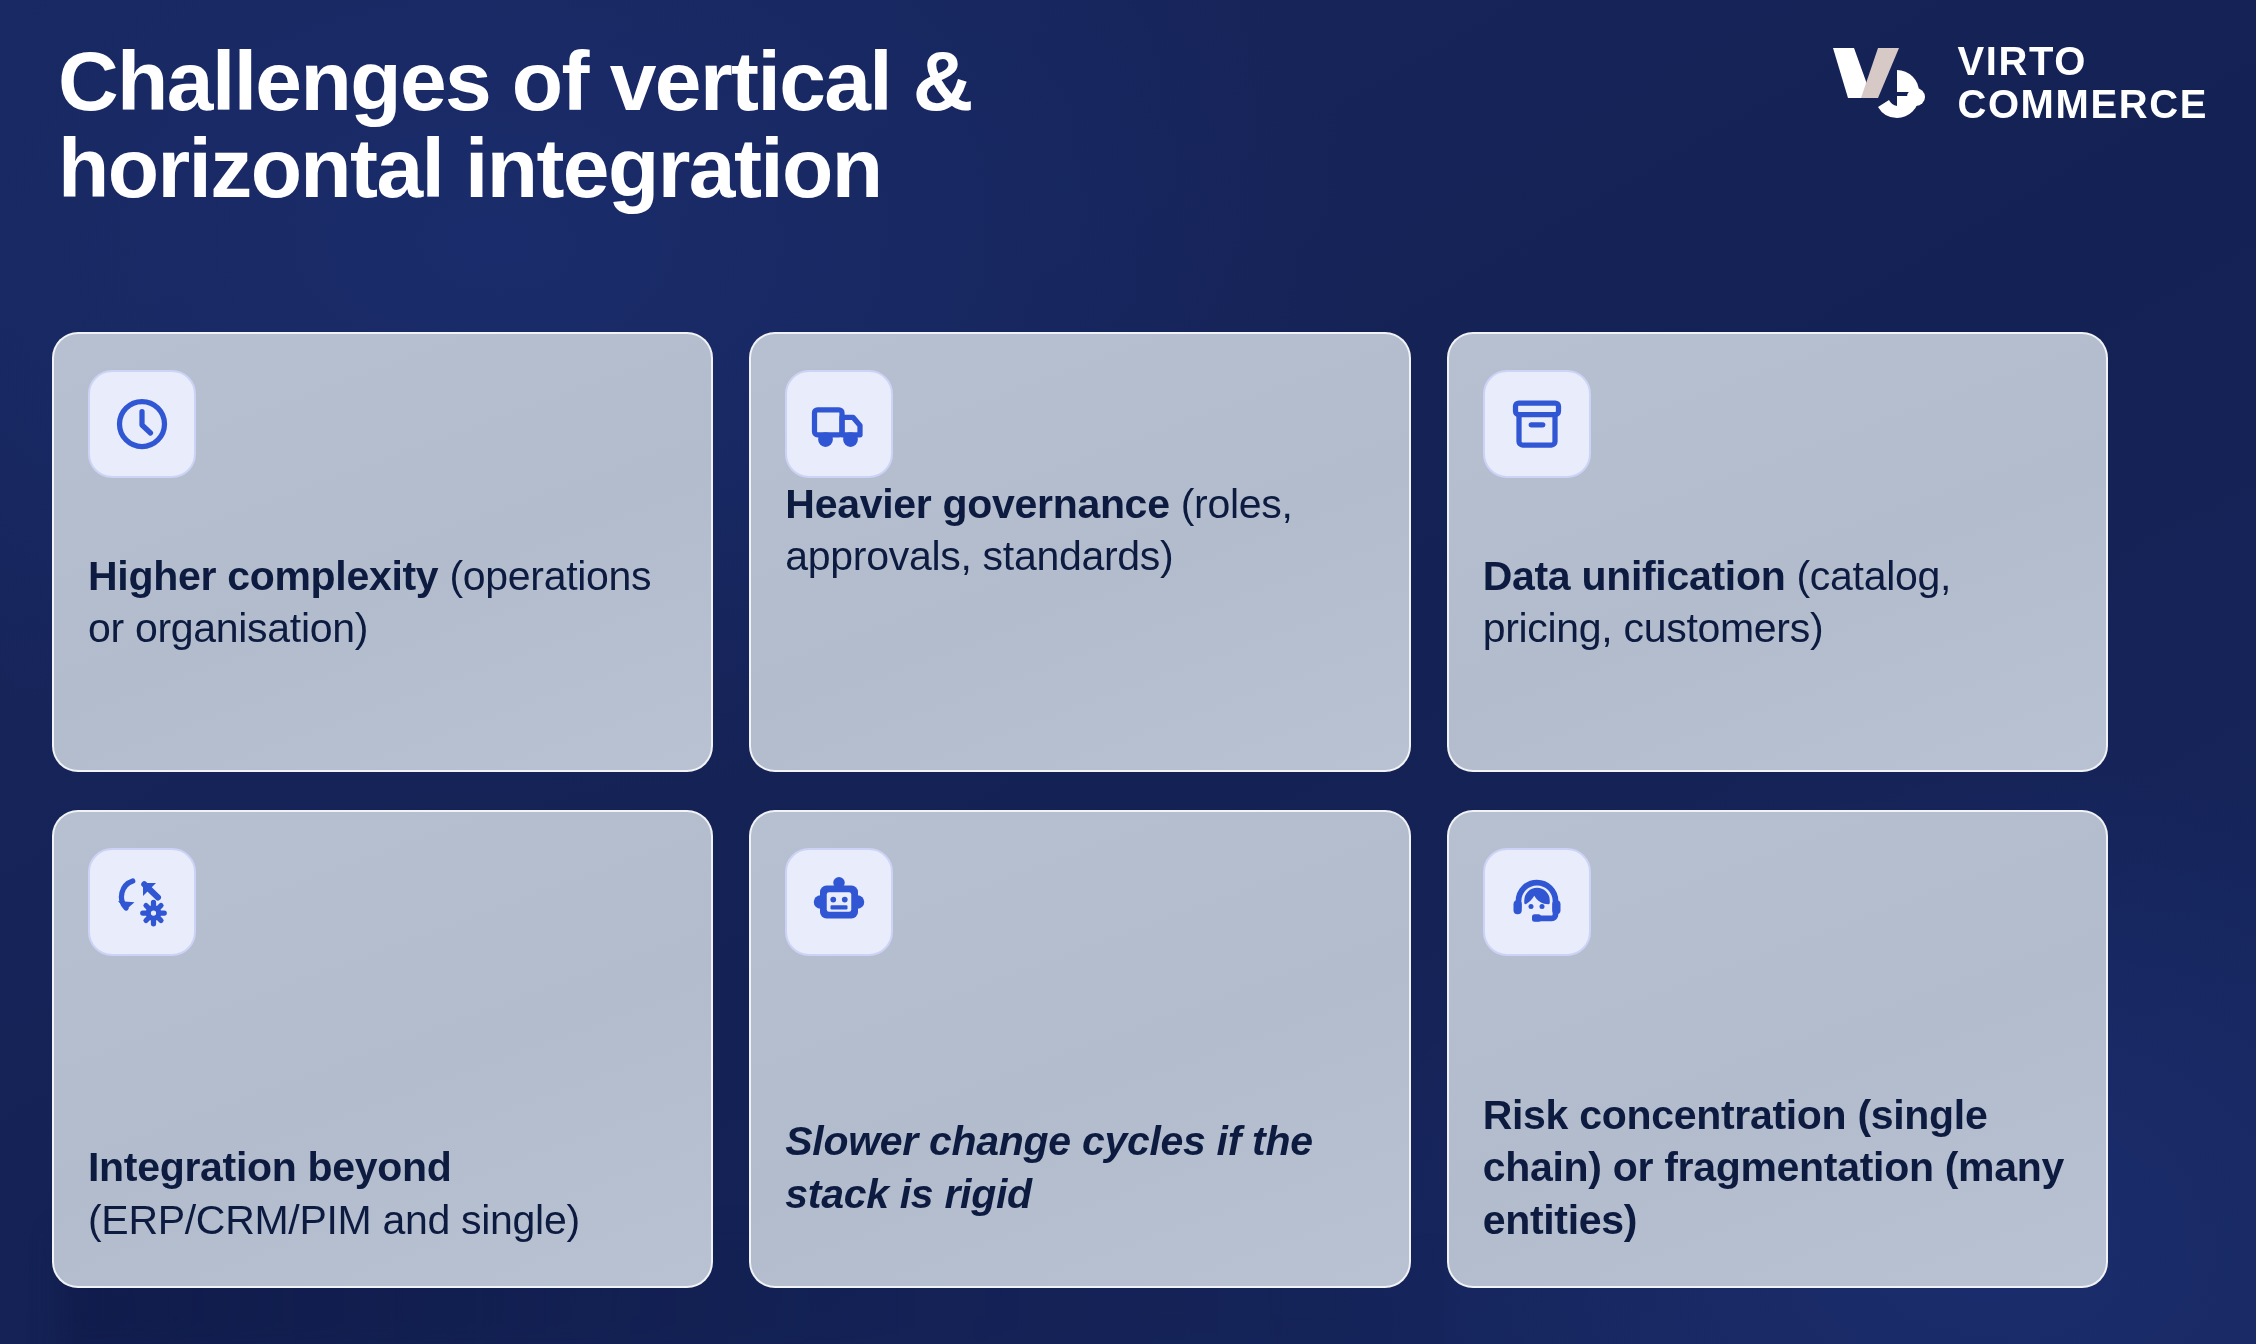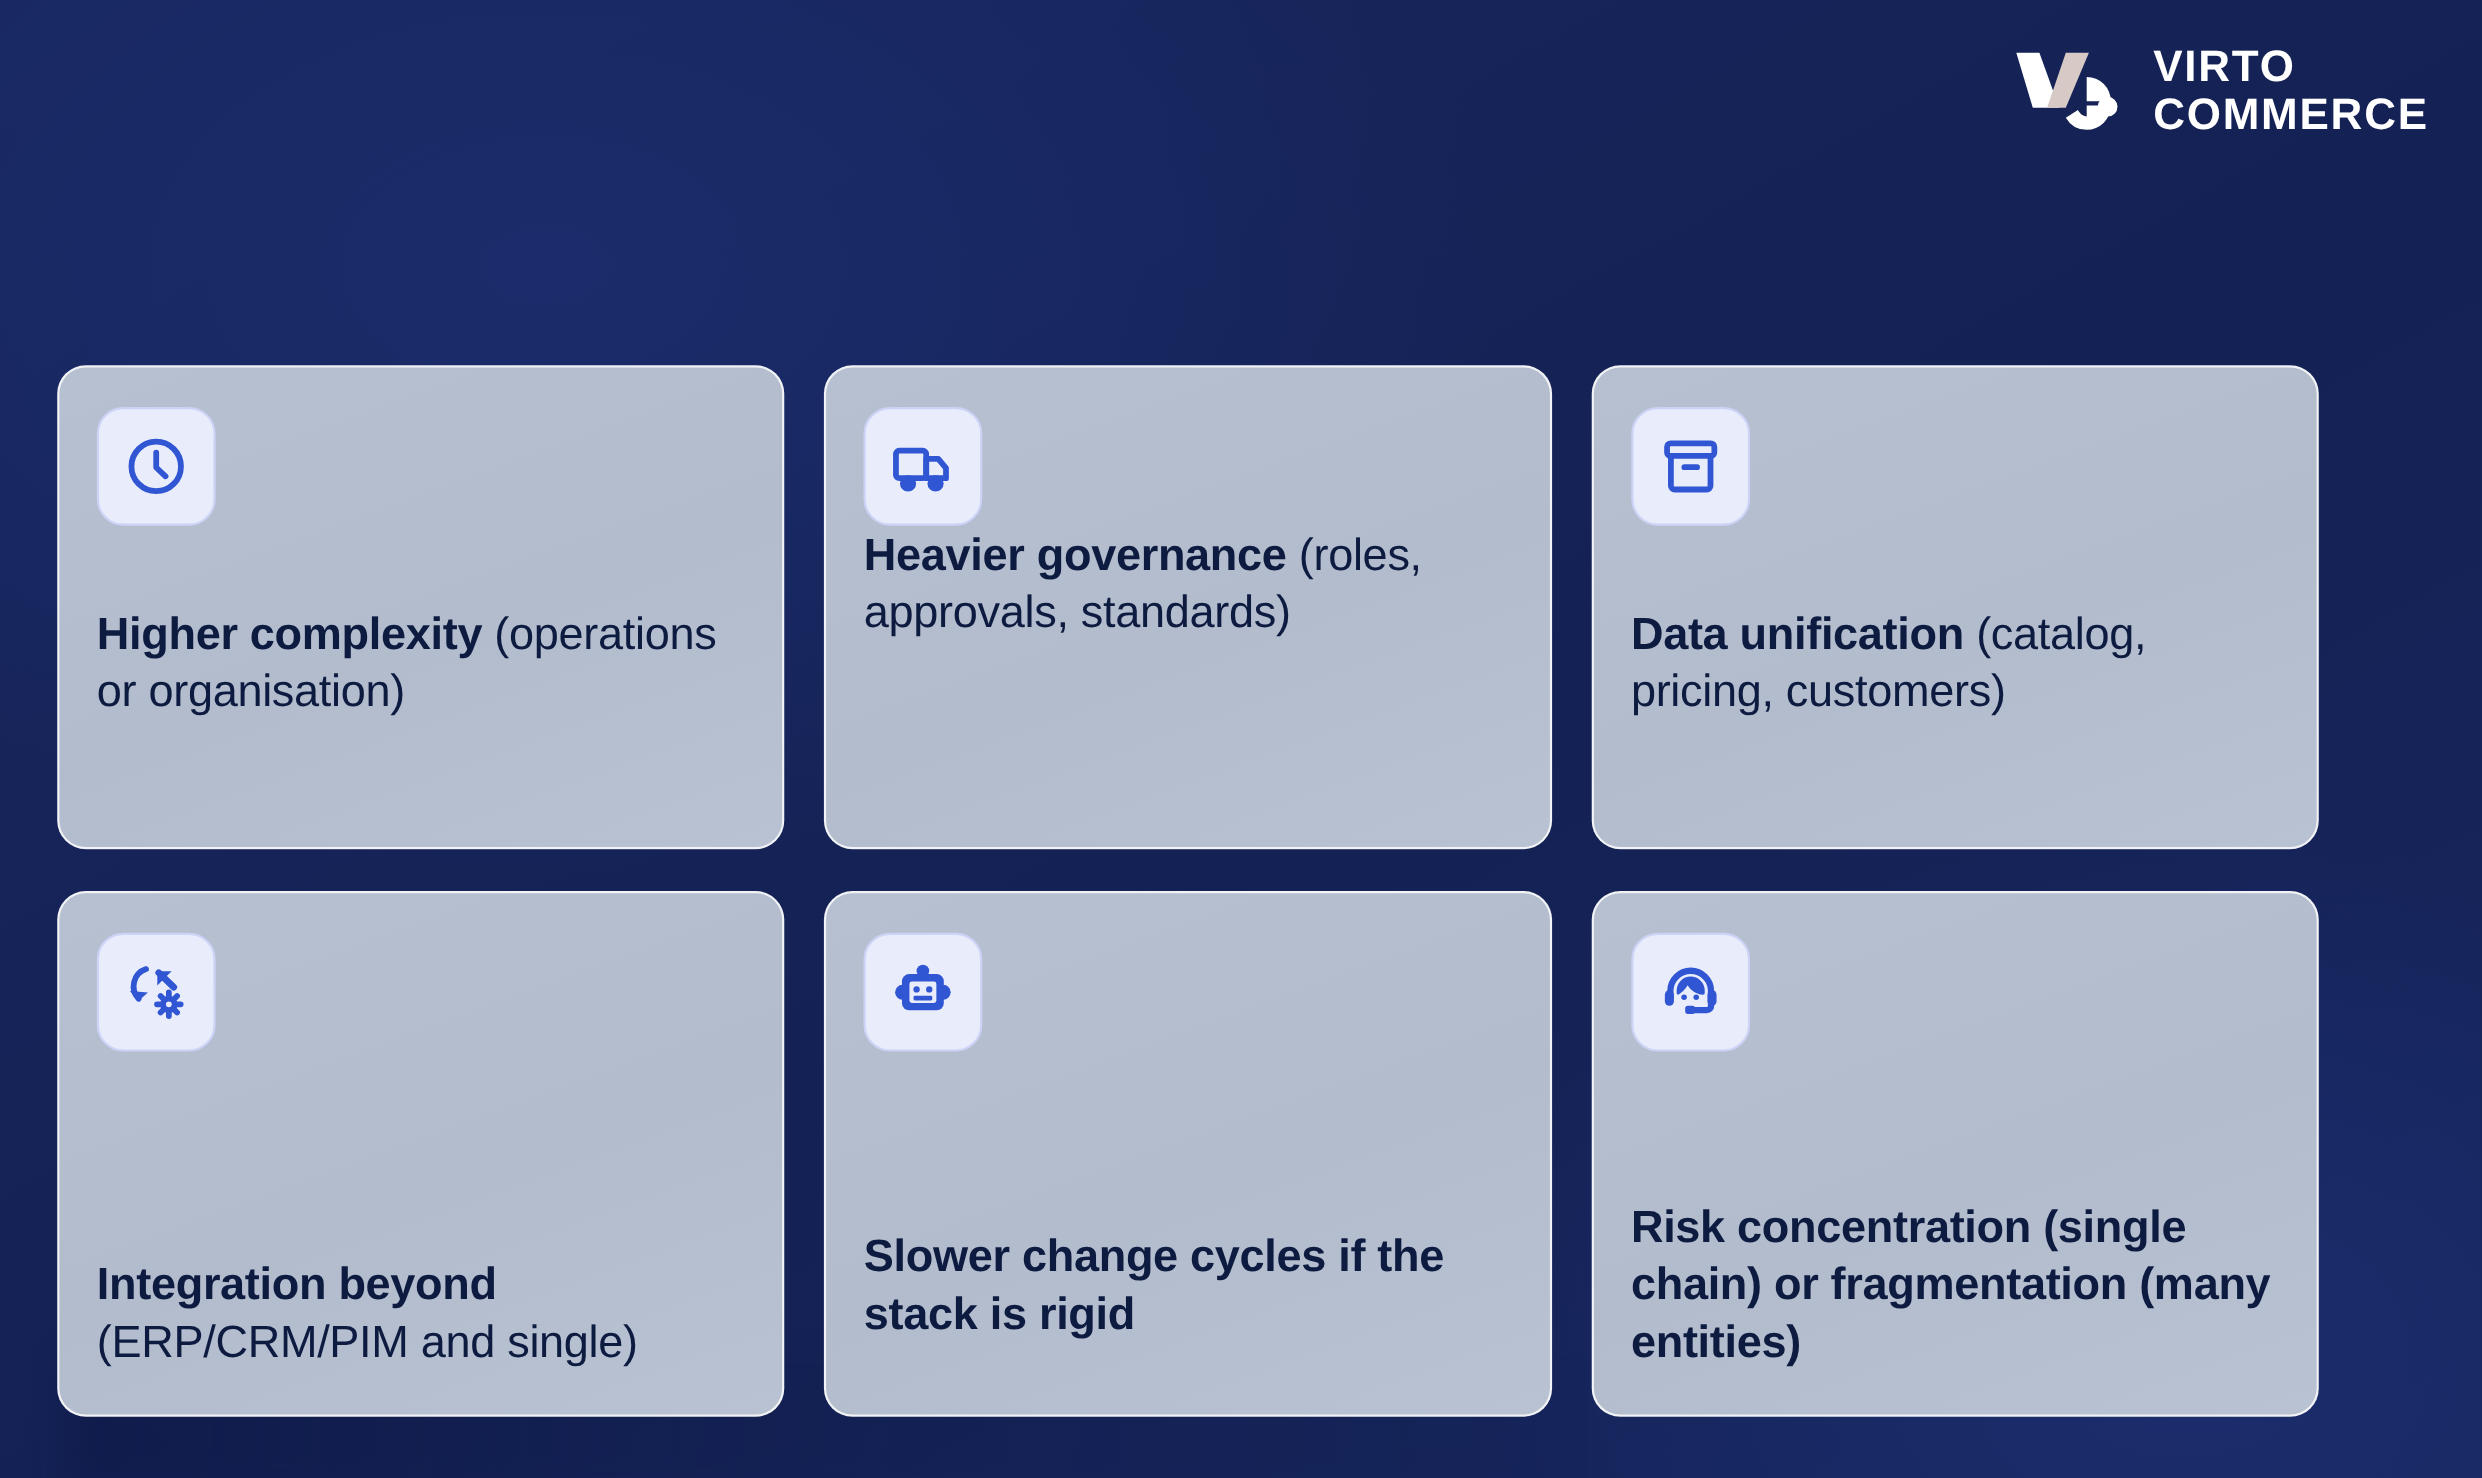--- a/index.html
+++ b/index.html
@@ -116,29 +116,31 @@
     letter-spacing: -0.3px;
   }
   .card-text b { font-weight: bold; }
   .card-text .reg { font-weight: normal; }
 
   
   .tx-top     { margin-top: 72px; }
   .tx-top2    { }
   .tx-mid     { margin-top: 72px; }
   .tx-bottom  { margin-top: auto; padding-bottom: 6px; }
-  .tx-bottom2 { margin-top: auto; padding-bottom: 32px; }
+  .tx-bottom2 { margin-top: auto; padding-bottom: 32px; font-style: italic; }
 </style>
 </head>
 <body>
 
 <div id="slide">
 
   <div class="ghost"></div>
 
+  <div id="title">Challenges of vertical &amp;
+horizontal integration</div>
 
   <div id="logo">
     <svg id="logo-mark" viewBox="0 0 100 92" aria-hidden="true">
       <path d="M2 8 L23 8 L41 58 L30 58 L17 58 Z" fill="#ffffff"></path>
       <path d="M30 58 L47 8 L68 8 L47 58 Z" fill="#d6c9c6"></path>
       <path d="M66 30 A22 22 0 0 1 88 52 L66 52 Z" fill="#ffffff"></path>
       <path d="M66 56 L88 56 A22 22 0 0 1 66 78 A22 22 0 0 1 47 67 L58 60 A11 11 0 0 0 66 66 Z" fill="#ffffff"></path>
       <circle cx="85" cy="57" r="9" fill="#ffffff"></circle>
     </svg>
     <div id="logo-text">VIRTO

